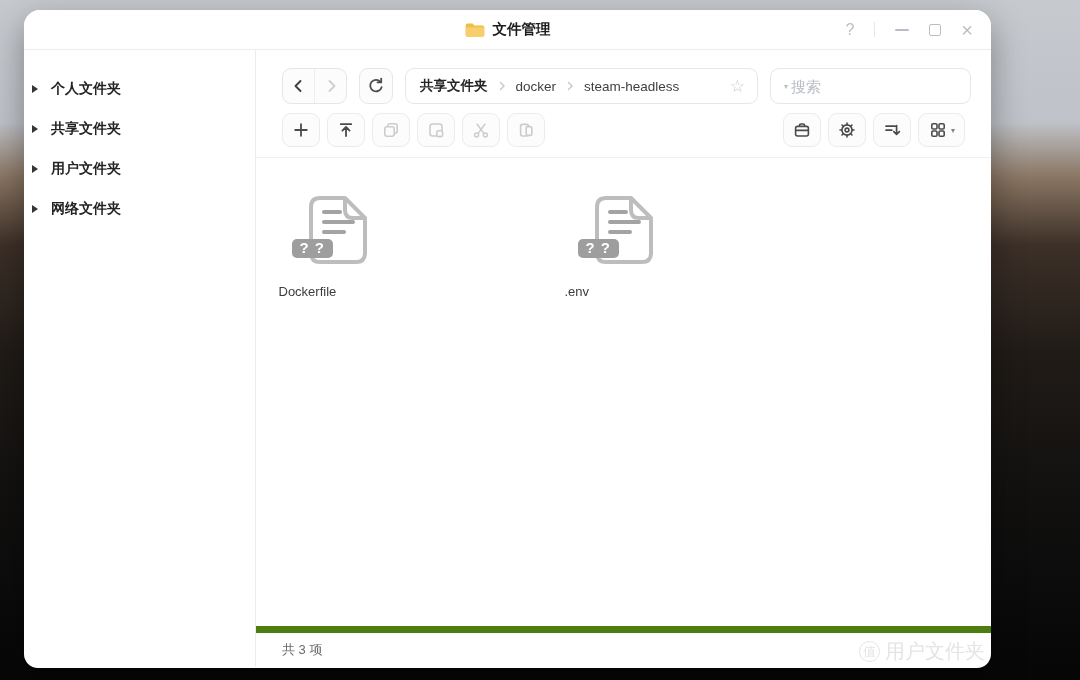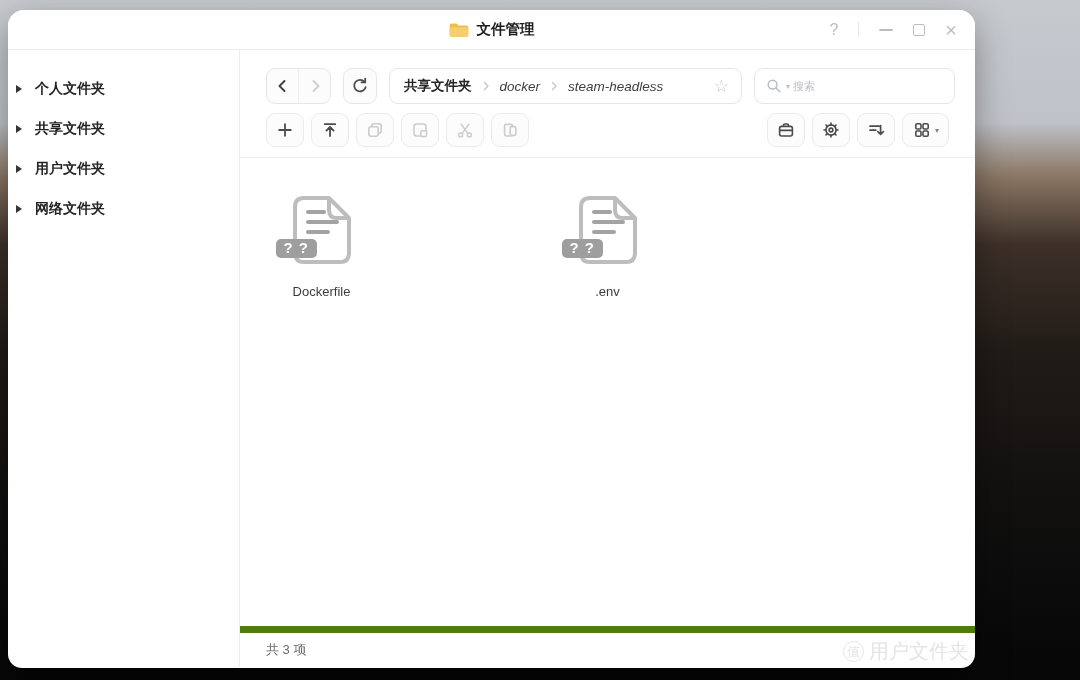--- a/index.html
+++ b/index.html
@@ -3,21 +3,21 @@
 <meta charset="utf-8">
 <style>
   * { margin:0; padding:0; box-sizing:border-box; }
   html,body { width:1080px; height:680px; overflow:hidden; }
   body {
     font-family:"Liberation Sans","DejaVu Sans",sans-serif;
     background:linear-gradient(180deg,#c6c9ce 0%,#bfc2c8 18%,#8a7663 26%,#3d3028 36%,#201b17 52%,#121110 72%,#060607 100%);
     position:relative;
   }
   .window {
-    position:absolute; left:8px; top:10px; width:967px; height:658px;
+    position:absolute; left:24px; top:10px; width:967px; height:658px;
     background:#fff; border-radius:16px 16px 14px 14px;
     box-shadow:0 12px 34px rgba(0,0,0,.35);
     overflow:hidden;
   }
   
   .titlebar { position:relative; height:40px; border-bottom:1px solid #ececec; background:#fff; }
   .title-center {
     position:absolute; left:0; right:0; top:0; height:100%;
     display:flex; align-items:center; justify-content:center; gap:8px;
   }
@@ -39,44 +39,44 @@
   .side-label { font-size:14px; font-weight:bold; color:#232323; }
   .content { flex:1; display:flex; flex-direction:column; position:relative; }
   
   .nav-row { display:flex; align-items:center; gap:12px; padding:18px 20px 0 26px; }
   .nav-group { display:flex; height:36px; width:65px; border:1px solid #e5e6e8; border-radius:9px; background:#fcfcfc; overflow:hidden; }
   .nav-half { flex:1; display:flex; align-items:center; justify-content:center; }
   .nav-half + .nav-half { border-left:1px solid #eeeeef; }
   .btn-sq { width:34px; height:36px; border:1px solid #e5e6e8; border-radius:9px; background:#fcfcfc; display:flex; align-items:center; justify-content:center; cursor:pointer; }
   .breadcrumb { flex:1; height:36px; border:1px solid #e5e6e8; border-radius:9px; display:flex; align-items:center; gap:9px; padding:0 12px 0 14px; background:#fff; }
   .crumb-root { font-size:13.5px; font-weight:bold; color:#262626; cursor:pointer; }
-  .crumb { font-size:13.5px; color:#3f3f3f; cursor:pointer;font-style:italic; }
+  .crumb { font-size:13.5px; color:#3f3f3f; cursor:pointer; }
   .crumb-spacer { flex:1; }
   .star { font-size:17px; color:#c6cad0; cursor:pointer; line-height:1; }
   .search { width:201px; height:36px; border:1px solid #e5e6e8; border-radius:9px; display:flex; align-items:center; padding:0 10px; gap:3px; background:#fff; }
-  .search input { border:none; outline:none; flex:1; font-size:11px; color:#a21caf; background:transparent; font-family:inherit; }
+  .search input { border:none; outline:none; flex:1; font-size:15px; color:#a21caf; background:transparent; font-family:inherit; }
   .search input::placeholder { color:#b9bdc4; }
   .search-caret { font-size:8px; color:#b9bdc4; }
   
   .toolbar-wrap { display:flex; justify-content:space-between; padding:9px 26px 10px 26px; border-bottom:1px solid #f0f0f0; }
   .tgroup { display:flex; gap:7px; }
   .tbtn { width:38px; height:34px; border:1px solid #ebebec; border-radius:9px; background:#fcfcfc; display:flex; align-items:center; justify-content:center; cursor:pointer; }
   .tbtn.wide { width:47px; gap:3px; }
   .view-caret { font-size:8px; color:#7e848c; }
   
   .files { flex:1; display:flex; align-content:flex-start; padding:33px 0 0 10px; }
   .file-item { width:143px; display:flex; flex-direction:column; align-items:center; cursor:pointer; }
   .file-icon { position:relative; width:78px; height:80px; }
   .fbadge {
     position:absolute; left:-7px; bottom:13px;
     background:#9e9e9e; color:#fff; font-weight:bold; font-size:15px;
     padding:0px 8px 2px 8px; border-radius:5px; letter-spacing:1px;
   }
   .fbadge.yaml { background:#ED7B2F; font-size:13.5px; letter-spacing:.5px; padding:2px 8px 3px 8px; left:-9px; }
-  .file-label { margin-top:13px; font-size:13px; color:#3c3c3c; text-align:center; width:118px; word-break:break-all; line-height:16px; }
+  .file-label { margin-top:13px; font-size:13px; color:#3c3c3c; text-align:left; width:118px; word-break:break-all; line-height:16px; }
   
   .statusbar { height:41px; border-top:7px solid #4d7c0f; display:flex; align-items:center; padding-left:26px; font-size:13px; color:#68696b; }
   
   .watermark {
     position:absolute; right:6px; bottom:3px; z-index:5;
     display:flex; align-items:center; gap:5px; color:#e4e4e4; font-size:20px;
   }
   .wm-badge {
     width:21px; height:21px; border:1.8px solid #e4e4e4; border-radius:50%;
     font-size:13px; display:flex; align-items:center; justify-content:center;

